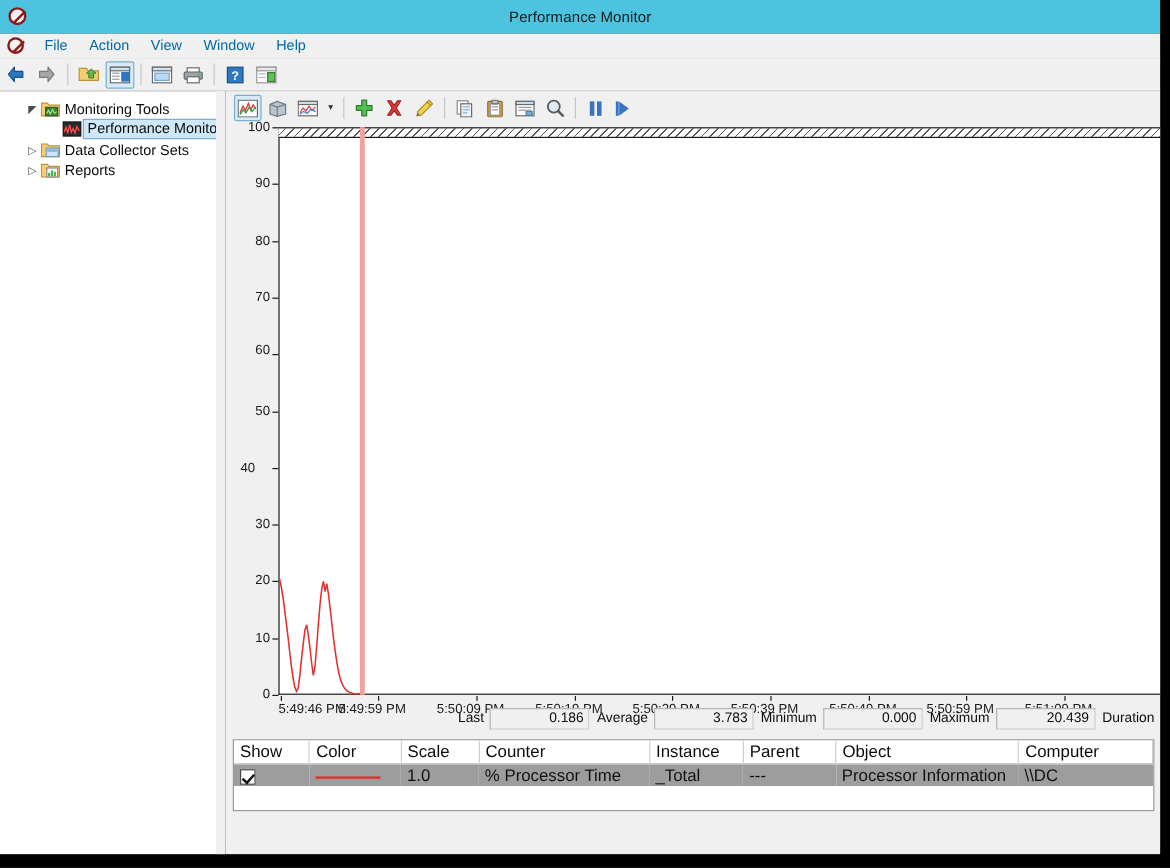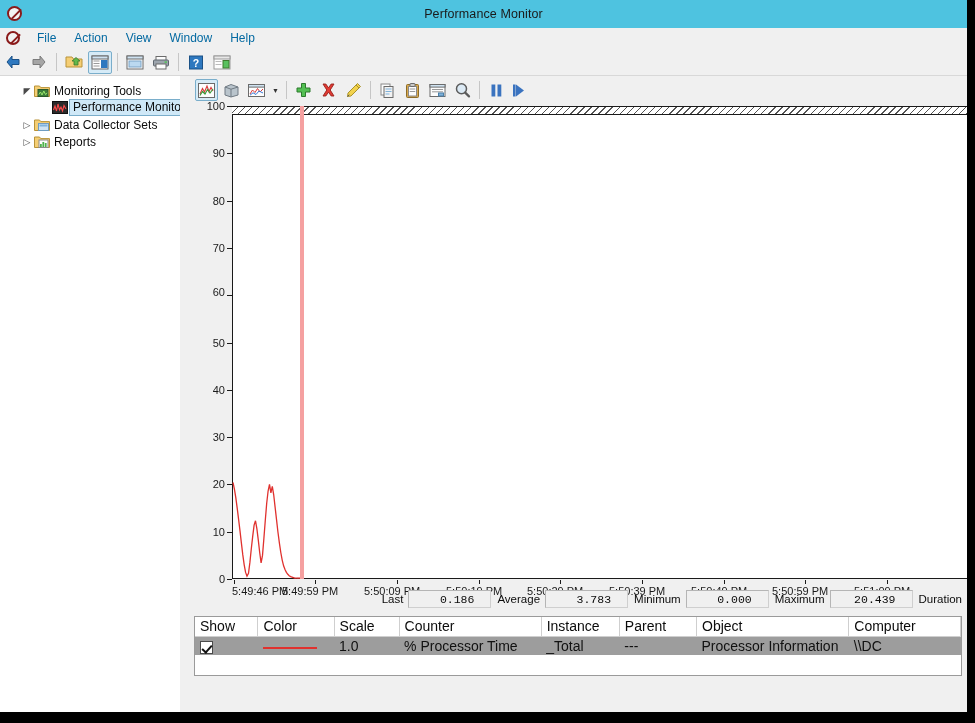--- a/index.html
+++ b/index.html
@@ -229,24 +229,23 @@
     padding-right: 0px;
   }
   .statlabel { padding: 0 5px 0 6px; }
   .statbox {
     width: 83px; height: 18px;
     background: #F0F0F0;
     border: 1px solid #cfcfcf;
     border-top-color: #b5b5b5;
     border-left-color: #b5b5b5;
     text-align: right;
-    padding-right: 16px;
+    padding-right: 4px;
     line-height: 17px;
     font-size: 11.5px;
-    font-family: Liberation Mono, monospace;
   }
 
   
   .legend {
     position: absolute;
     left: 6px; top: 540px;
     width: 768px; height: 60px;
     background: #fff;
     border: 1px solid #9a9a9a;
     overflow: hidden;
@@ -560,21 +559,21 @@
       <div id="axis-labels">
           <div class="ytickmark" style="top: 475px;"></div>
           <div class="ytick" style="top: 475px; left: 0px; width: 37px;">0</div>
           <div class="ytickmark" style="top: 427.7px;"></div>
           <div class="ytick" style="top: 427.7px; left: 0px; width: 37px;">10</div>
           <div class="ytickmark" style="top: 380.4px;"></div>
           <div class="ytick" style="top: 380.4px; left: 0px; width: 37px;">20</div>
           <div class="ytickmark" style="top: 333.1px;"></div>
           <div class="ytick" style="top: 333.1px; left: 0px; width: 37px;">30</div>
           <div class="ytickmark" style="top: 285.8px;"></div>
-          <div class="ytick" style="top: 285.8px; left: 0px; width: 37px;">40</div>
+          <div class="ytick" style="top: 285.8px; left: 0px; width: 37px; text-align: center;">40</div>
           <div class="ytickmark" style="top: 238.5px;"></div>
           <div class="ytick" style="top: 238.5px; left: 0px; width: 37px;">50</div>
           <div class="ytickmark" style="top: 191.2px;"></div>
           <div class="ytick" style="top: 188px; left: 0px; width: 37px;">60</div>
           <div class="ytickmark" style="top: 143.9px;"></div>
           <div class="ytick" style="top: 143.9px; left: 0px; width: 37px;">70</div>
           <div class="ytickmark" style="top: 96.6px;"></div>
           <div class="ytick" style="top: 96.6px; left: 0px; width: 37px;">80</div>
           <div class="ytickmark" style="top: 49.3px;"></div>
           <div class="ytick" style="top: 49.3px; left: 0px; width: 37px;">90</div>

